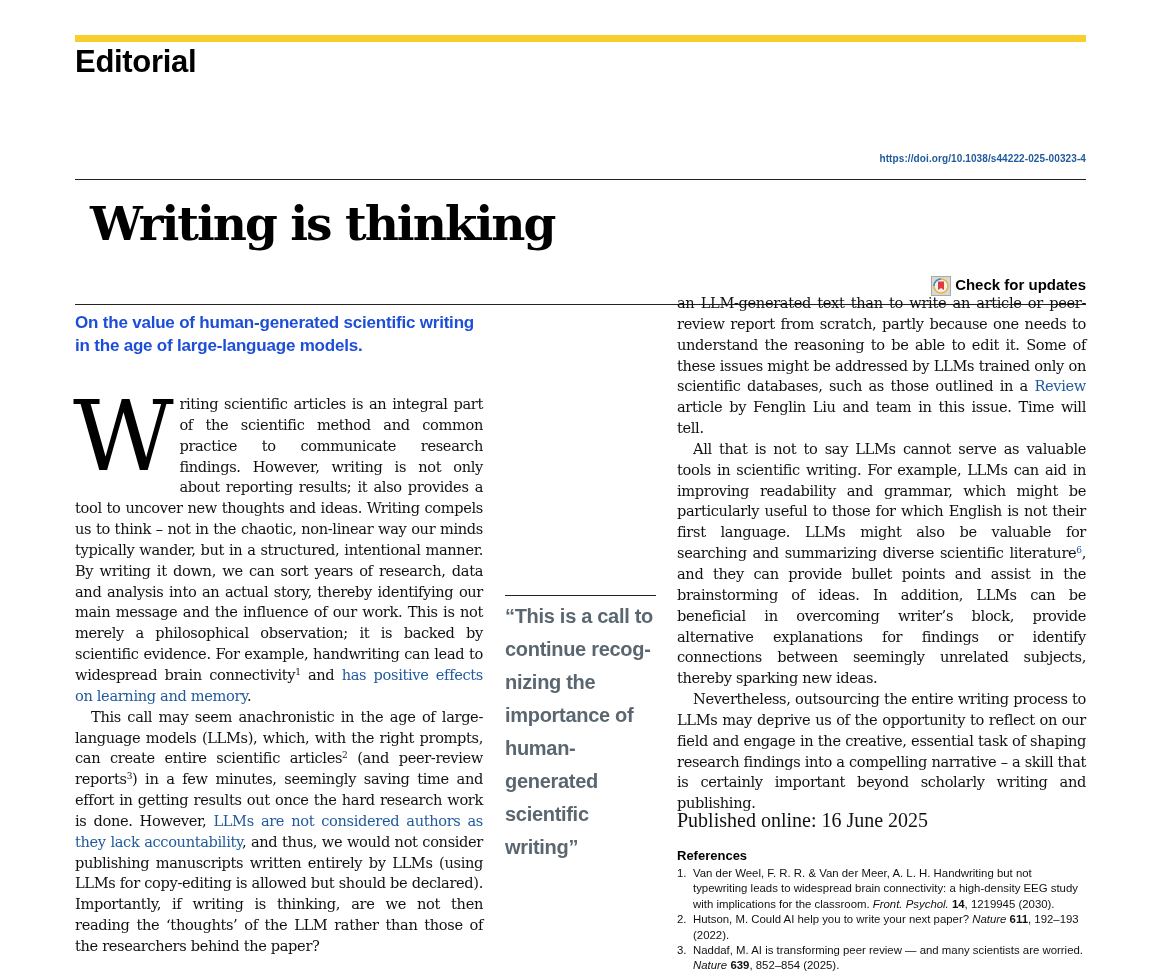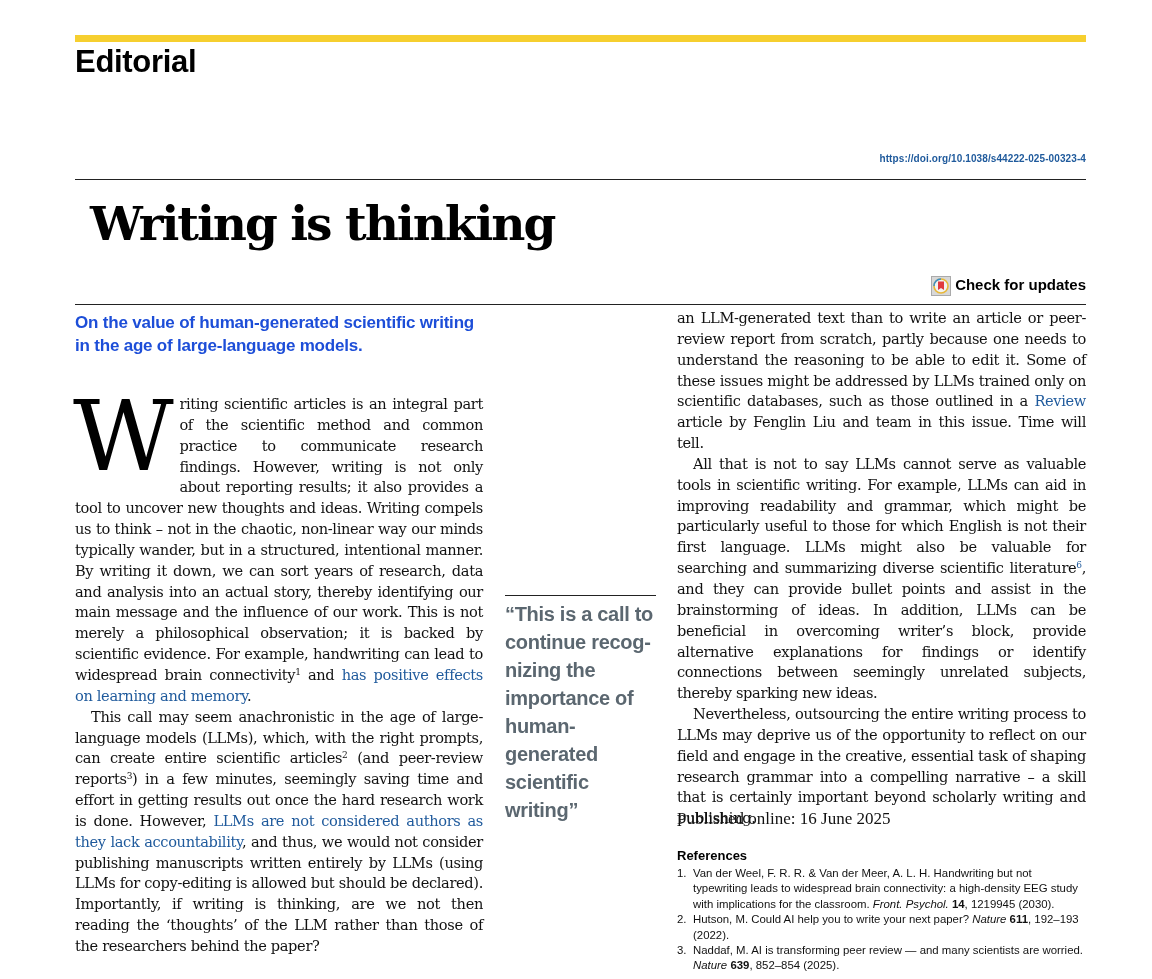--- a/index.html
+++ b/index.html
@@ -11,28 +11,28 @@
   .rule { left:75px; width:1011px; height:1px; background:#222; }
   .title { left:74px; top:180px; font-family:"DejaVu Serif", serif; font-size:47px; letter-spacing:-2px; color:#000; white-space:nowrap; }
   .check-updates { right:66px; top:276px; display:flex; align-items:flex-start; gap:4px; font-family:"Liberation Sans", sans-serif; font-weight:bold; font-size:15px; color:#000; cursor:pointer; }
   .check-icon { width:20px; height:20px; background:#d8d8d8; border:1px solid #aaa; box-sizing:border-box; display:flex; align-items:center; justify-content:center; }
   .check-icon svg { display:block; }
   .standfirst { left:75px; top:311px; width:410px; font-family:"Liberation Sans", sans-serif; font-weight:bold; font-size:17px; line-height:23px; color:#1d4ed8; letter-spacing:-0.2px; }
   .col { font-family:"DejaVu Serif", serif; font-size:14.6px; line-height:20.85px; color:#111; text-align:justify; letter-spacing:-0.35px; }
   .col p { margin:0; text-indent:16px; }
   .col p.first { text-indent:0; }
   .left-col { left:75px; top:394px; width:408px; }
-  .right-col { left:677px; top:308px; width:409px; }
+  .right-col { left:677px; top:293px; width:409px; }
   .dropcap { float:left; font-family:"DejaVu Serif", serif; font-size:98px; line-height:76px; margin:4px 6px 0 -2px; height:80px; color:#000; }
   a.link { color:#1f5a9c; text-decoration:none; }
   sup { font-size:9px; line-height:0; vertical-align:5px; }
   sup.blue { color:#1f5a9c; }
   .pull-rule { left:505px; top:595px; width:151px; height:1px; background:#222; }
-  .pull-quote { left:505px; top:600px; width:150px; font-family:"Liberation Sans", sans-serif; font-weight:bold; font-size:20px; line-height:28px; color:#5b6770; letter-spacing:-0.3px; }
-  .published { left:677px; top:809px; font-family:"Liberation Serif", serif; font-size:17px; color:#111; }
+  .pull-quote { left:505px; top:600px; width:150px; font-family:"Liberation Sans", sans-serif; font-weight:bold; font-size:20px; line-height:33px; color:#5b6770; letter-spacing:-0.3px; }
+  .published { left:677px; top:809px; font-family:"Liberation Serif", serif; font-size:20px; color:#111; }
   .refs-heading { left:677px; top:848px; font-family:"Liberation Sans", sans-serif; font-weight:bold; font-size:13px; color:#000; }
   .refs { left:677px; top:866px; width:412px; font-family:"Liberation Sans", sans-serif; font-size:11.4px; line-height:15.4px; color:#111; margin:0; padding:0; list-style:none; }
   .refs li { position:relative; padding-left:16px; }
   .refs li .num { position:absolute; left:0; top:0; }
   .refs i { font-style:italic; }
   .refs b { font-weight:bold; }
 </style>
 </head>
 <body>
 
@@ -61,21 +61,21 @@
   <p class="first"><span class="dropcap">W</span><span>riting scientific articles is an integral part of the scientific method and common practice to communicate research findings. However, writing is not only about reporting results; it also provides a tool to uncover new thoughts and ideas. Writing compels us to think – not in the chaotic, non-linear way our minds typically wander, but in a structured, intentional manner. By writing it down, we can sort years of research, data and analysis into an actual story, thereby identifying our main message and the influence of our work. This is not merely a philosophical observation; it is backed by scientific evidence. For example, handwriting can lead to widespread brain connectivity</span><sup>1</sup><span> and </span><a class="link">has positive effects on learning and memory</a><span>.</span></p>
   <p><span>This call may seem anachronistic in the age of large-language models (LLMs), which, with the right prompts, can create entire scientific articles</span><sup>2</sup><span> (and peer-review reports</span><sup>3</sup><span>) in a few minutes, seemingly saving time and effort in getting results out once the hard research work is done. However, </span><a class="link">LLMs are not considered authors as they lack accountability</a><span>, and thus, we would not consider publishing manuscripts written entirely by LLMs (using LLMs for copy-editing is allowed but should be declared). Importantly, if writing is thinking, are we not then reading the ‘thoughts’ of the LLM rather than those of the researchers behind the paper?</span></p>
 </div>
 
 <div class="abs pull-rule"></div>
 <div class="abs pull-quote">“This is a call to continue recog-nizing the importance of human-generated scientific writing”</div>
 
 <div class="abs col right-col">
   <p class="first"><span>an LLM-generated text than to write an article or peer-review report from scratch, partly because one needs to understand the reasoning to be able to edit it. Some of these issues might be addressed by LLMs trained only on scientific databases, such as those outlined in a </span><a class="link">Review</a><span> article by Fenglin Liu and team in this issue. Time will tell.</span></p>
   <p><span>All that is not to say LLMs cannot serve as valuable tools in scientific writing. For example, LLMs can aid in improving readability and grammar, which might be particularly useful to those for which English is not their first language. LLMs might also be valuable for searching and summarizing diverse scientific literature</span><sup class="blue">6</sup><span>, and they can provide bullet points and assist in the brainstorming of ideas. In addition, LLMs can be beneficial in overcoming writer’s block, provide alternative explanations for findings or identify connections between seemingly unrelated subjects, thereby sparking new ideas.</span></p>
-  <p>Nevertheless, outsourcing the entire writing process to LLMs may deprive us of the opportunity to reflect on our field and engage in the creative, essential task of shaping research grammar into a compelling narrative – a skill that is certainly important beyond scholarly writing and publishing.</p>
+  <p>Nevertheless, outsourcing the entire writing process to LLMs may deprive us of the opportunity to reflect on our field and engage in the creative, essential task of shaping research findings into a compelling narrative – a skill that is certainly important beyond scholarly writing and publishing.</p>
 </div>
 
 <div class="abs published">Published online: 16 June 2025</div>
 
 <div class="abs refs-heading">References</div>
 <ol class="abs refs">
   <li><span class="num">1.</span><span>Van der Weel, F. R. R. &amp; Van der Meer, A. L. H. Handwriting but not typewriting leads to widespread brain connectivity: a high-density EEG study with implications for the classroom. </span><i>Front. Psychol.</i> <b>14</b><span>, 1219945 (2030).</span></li>
   <li><span class="num">2.</span><span>Hutson, M. Could AI help you to write your next paper? </span><i>Nature</i> <b>611</b><span>, 192–193 (2022).</span></li>
   <li><span class="num">3.</span><span>Naddaf, M. AI is transforming peer review — and many scientists are worried. </span><i>Nature</i> <b>639</b><span>, 852–854 (2025).</span></li>
 </ol>

